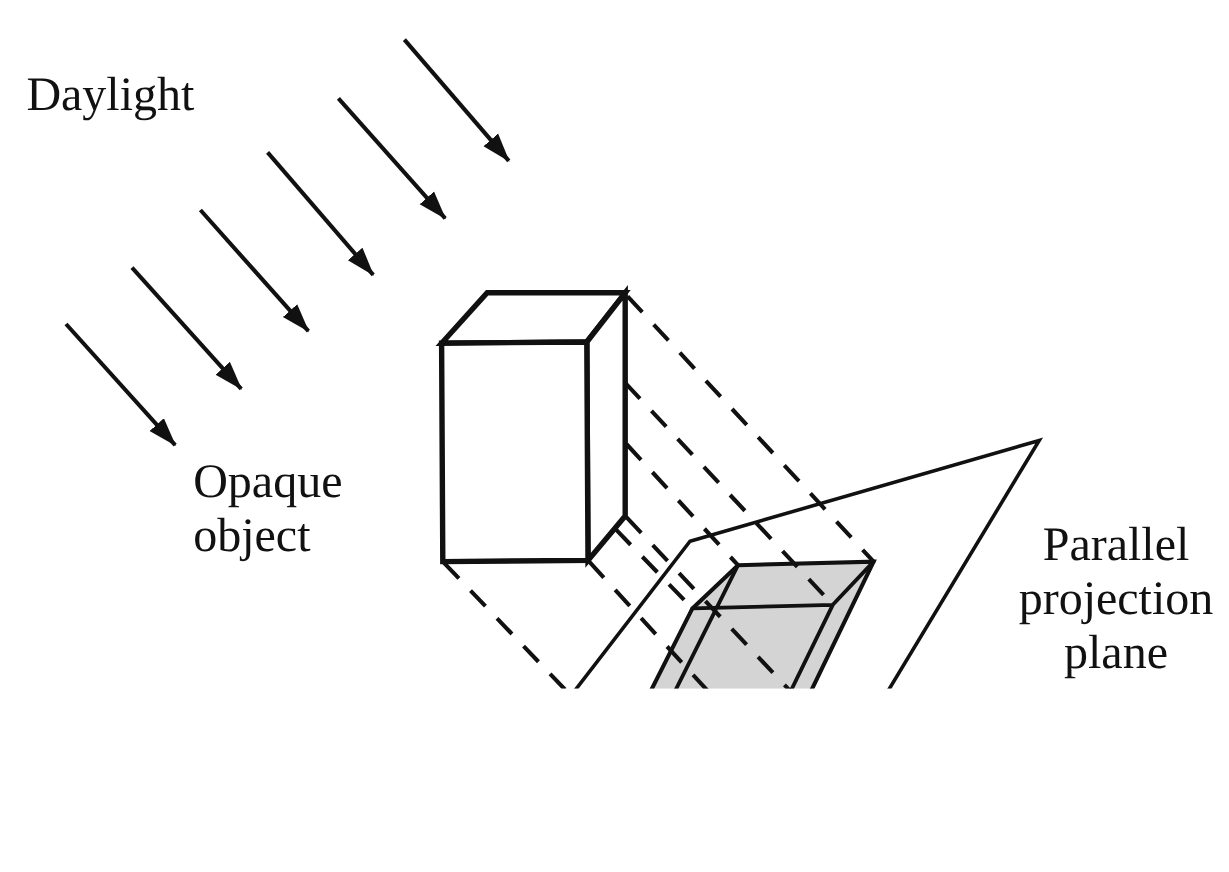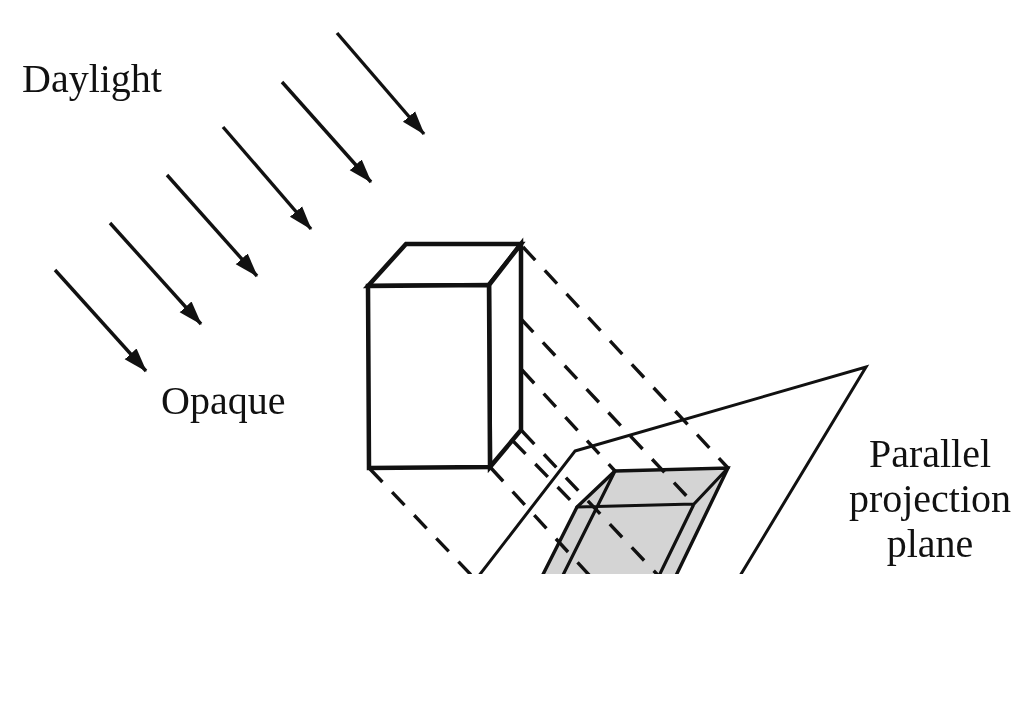--- a/index.html
+++ b/index.html
@@ -81,20 +81,21 @@
       <polygon class="box-face" points="368,286 489,285 490,467 369,468"></polygon>
     </g>
   </svg>
 
   <div class="label" id="label-daylight">
     <span class="ln">Daylight</span>
   </div>
 
   <div class="label" id="label-opaque">
     <span class="ln">Opaque</span>
+    <span class="ln">object</span>
   </div>
 
   <div class="label" id="label-plane">
     <span class="ln">Parallel</span>
     <span class="ln">projection</span>
     <span class="ln">plane</span>
   </div>
 
 </div>
 

